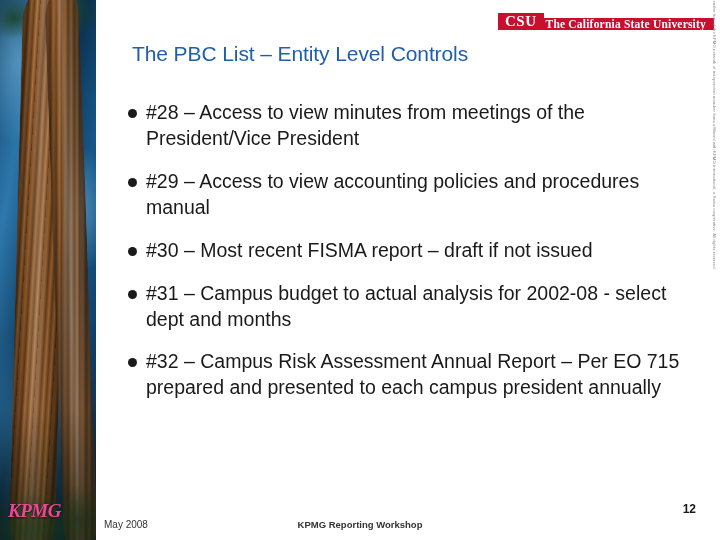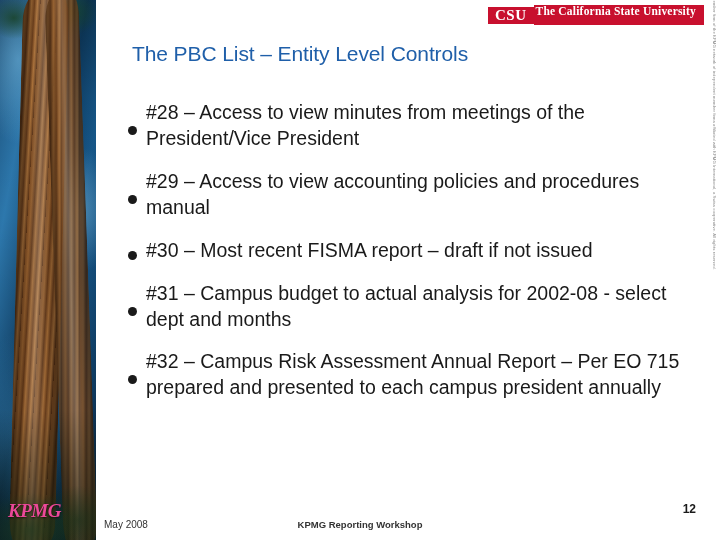--- a/index.html
+++ b/index.html
@@ -67,46 +67,46 @@
     left: 0; bottom: 0; width: 96px; height: 130px;
     background:
       radial-gradient(ellipse 70px 50px at 30px 120px, rgba(30,60,30,0.65), rgba(30,60,30,0) 75%),
       radial-gradient(ellipse 60px 46px at 78px 110px, rgba(22,48,24,0.6), rgba(22,48,24,0) 75%),
       linear-gradient(180deg, rgba(0,0,0,0) 0%, rgba(8,20,10,0.55) 100%);
   }
 
   
   .csu-logo {
     position: absolute;
-    right: 16px;
+    right: 6px;
     top: 0;
     height: 30px;
     display: flex;
-    align-items: center;
+    align-items: flex-end;
     background: #ffffff;
     border-radius: 12px;
   }
   .csu-mark {
     background: #c8102e;
     color: #ffffff;
     font-weight: bold;
     font-size: 15px;
     letter-spacing: 0.5px;
     padding: 0 7px;
     display: flex;
     align-items: center;
     justify-content: center;
     font-family: "Liberation Serif", serif;
   }
   .csu-text {
     background: #c8102e;
     color: #ffffff;
     font-size: 11.5px;
     font-weight: bold;
-    padding: 0 8px 8px 2px;
+    padding: 0 8px 0 2px;
     display: flex;
     align-items: center;
     font-family: "Liberation Serif", serif;
     letter-spacing: 0.2px;
   }
 
   
   .slide-title {
     position: absolute;
     left: 132px;
@@ -120,21 +120,21 @@
 
   
   .body {
     position: absolute;
     left: 128px;
     top: 100px;
     width: 556px;
   }
   .bullet-row {
     display: flex;
-    align-items: center;
+    align-items: flex-start;
     margin-bottom: 17px;
   }
   .bullet-dot {
     flex: 0 0 auto;
     width: 9px;
     height: 9px;
     border-radius: 50%;
     background: #1a1a1a;
     margin-top: 9px;
     margin-right: 9px;

